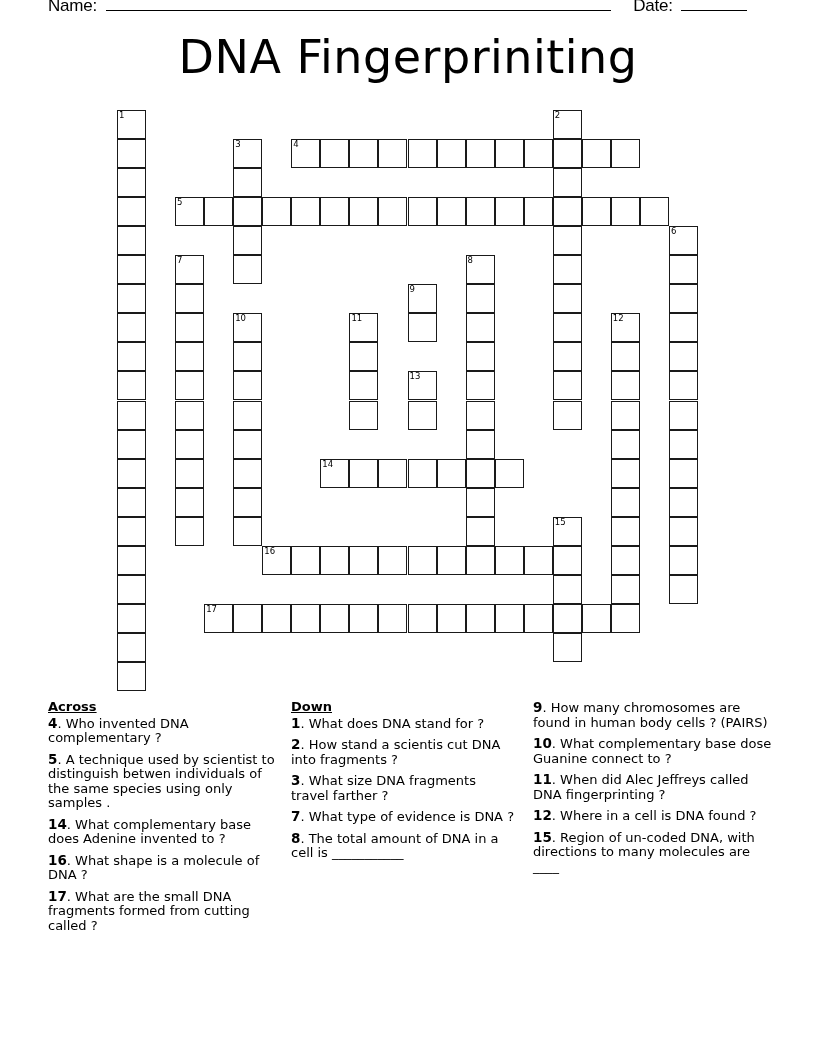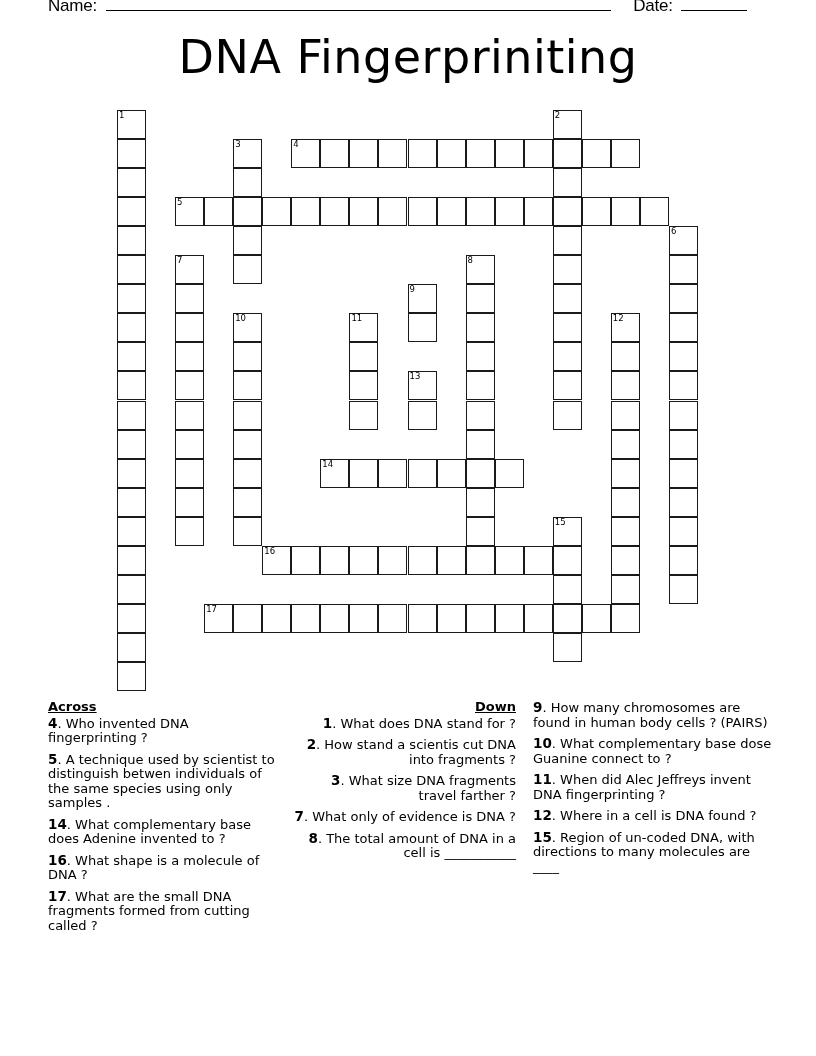--- a/index.html
+++ b/index.html
@@ -216,40 +216,40 @@
     <div class="cell" style="left: 436.55px; top: 603.85px;"></div>
     <div class="cell" style="left: 465.6px; top: 603.85px;"></div>
     <div class="cell" style="left: 494.65px; top: 603.85px;"></div>
     <div class="cell" style="left: 523.7px; top: 603.85px;"></div>
     <div class="cell" style="left: 581.8px; top: 603.85px;"></div>
   </div>
 
 <div class="clues" style="left:48px;width:232px;">
   <div class="heading">Across</div>
   <div id="across-list">
-      <div class="clue"><b>4</b><span>. Who invented DNA fingerprinting ?</span></div>
+      <div class="clue"><b>4</b><span>. Who invented DNA complementary ?</span></div>
       <div class="clue"><b>5</b><span>. A technique used by scientist to distinguish betwen individuals of the same species using only samples .</span></div>
       <div class="clue"><b>14</b><span>. What complementary base does Adenine invented to ?</span></div>
       <div class="clue"><b>16</b><span>. What shape is a molecule of DNA ?</span></div>
       <div class="clue"><b>17</b><span>. What are the small DNA fragments formed from cutting called ?</span></div>
     </div>
 </div>
 
-<div class="clues" style="left:291px;width:225px;text-align:right;">
+<div class="clues" style="left:291px;width:225px;">
   <div class="heading">Down</div>
   <div id="down-list-1">
       <div class="clue"><b>1</b><span>. What does DNA stand for ?</span></div>
       <div class="clue"><b>2</b><span>. How stand a scientis cut DNA into fragments ?</span></div>
       <div class="clue"><b>3</b><span>. What size DNA fragments travel farther ?</span></div>
-      <div class="clue"><b>7</b><span>. What only of evidence is DNA ?</span></div>
+      <div class="clue"><b>7</b><span>. What type of evidence is DNA ?</span></div>
       <div class="clue"><b>8</b><span>. The total amount of DNA in a cell is ___________</span></div>
     </div>
 </div>
 
 <div class="clues" style="left:533px;width:240px;top:700px;">
   <div id="down-list-2">
       <div class="clue"><b>9</b><span>. How many chromosomes are found in human body cells ? (PAIRS)</span></div>
       <div class="clue"><b>10</b><span>. What complementary base dose Guanine connect to ?</span></div>
-      <div class="clue"><b>11</b><span>. When did Alec Jeffreys invent DNA fingerprinting ?</span></div>
+      <div class="clue"><b>11</b><span>. When did Alec Jeffreys called DNA fingerprinting ?</span></div>
       <div class="clue"><b>12</b><span>. Where in a cell is DNA found ?</span></div>
       <div class="clue"><b>15</b><span>. Region of un-coded DNA, with directions to many molecules are ____</span></div>
     </div>
 </div>
 
 </body></html>

